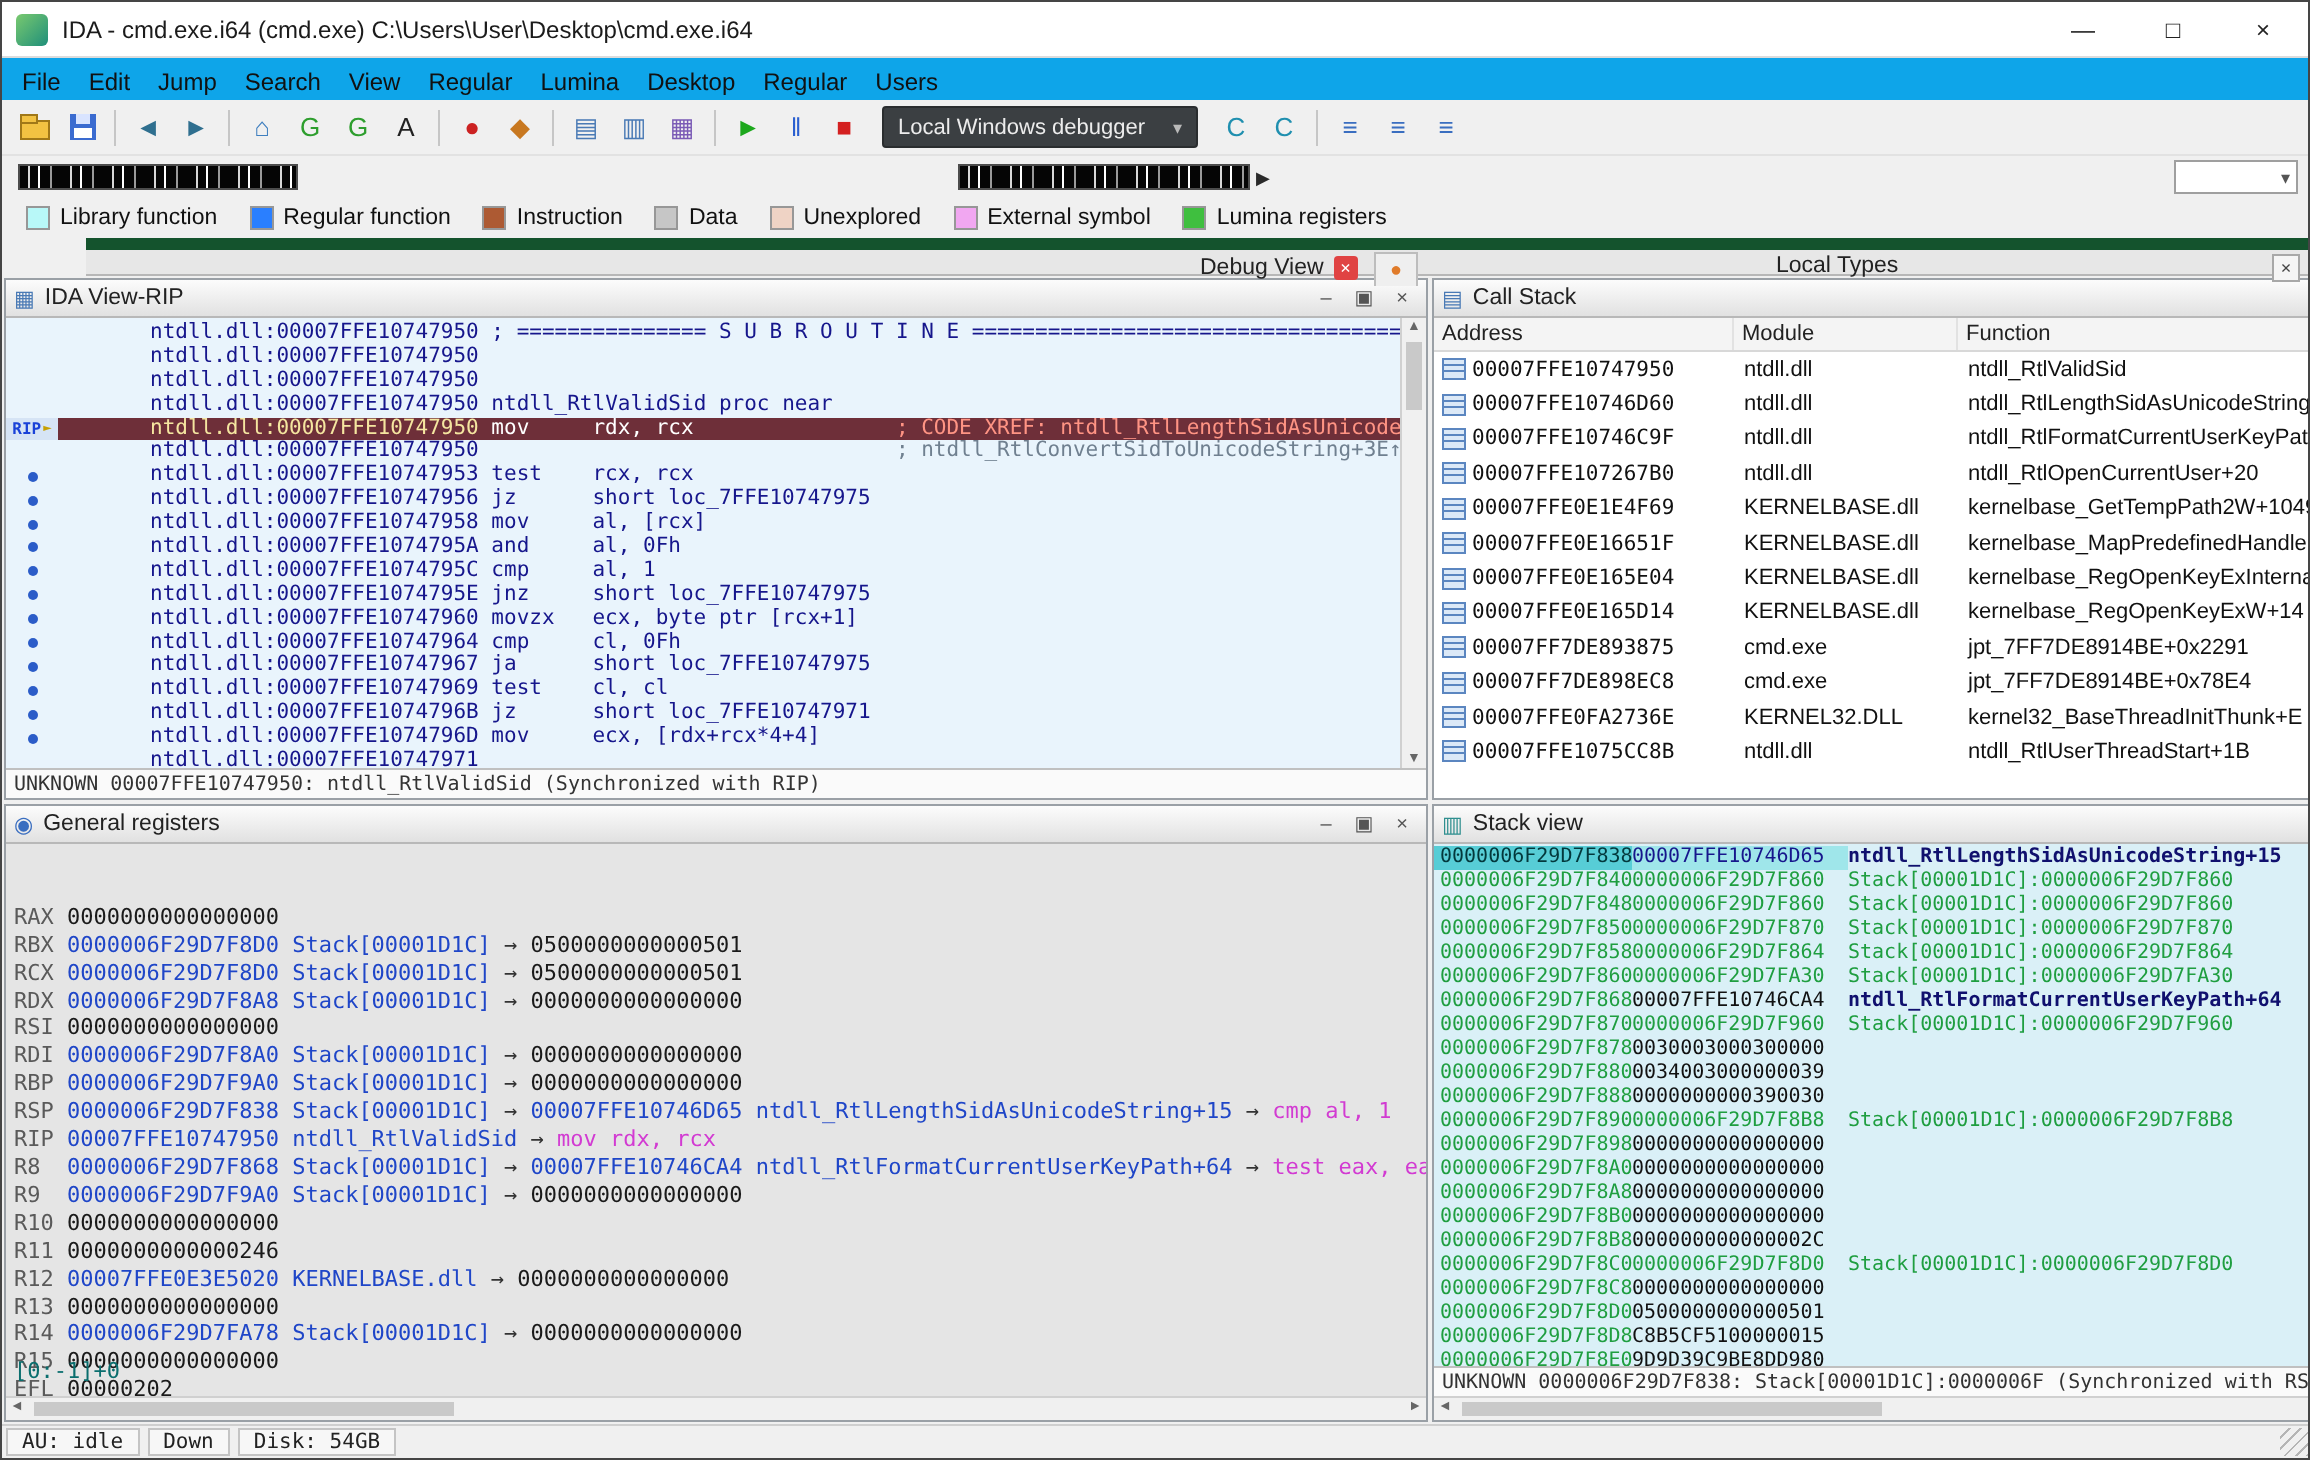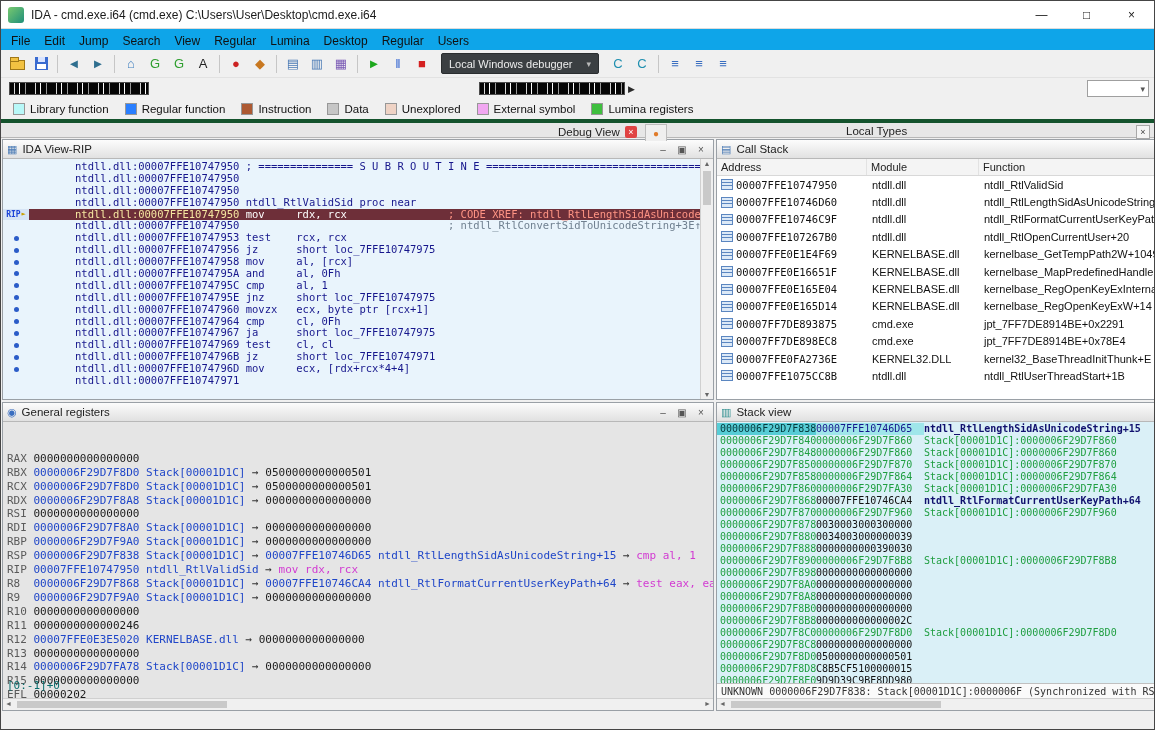--- a/index.html
+++ b/index.html
@@ -34,21 +34,21 @@
     background:repeating-linear-gradient(90deg,#050505 0 4px,#d8d8d8 4px 5px,#050505 5px 9px,#ffffff 9px 10px,#050505 10px 15px,#9a9a9a 15px 16px,#050505 16px 21px);}
   .band1{width:140px;margin-left:8px;}
   .band2{width:146px;margin-left:330px;}
   .band-arrow{font-size:9px;color:#2a2a2a;margin-left:3px;}
   .nav-combo{margin-left:auto;margin-right:5px;width:62px;height:17px;background:#ffffff;border:1px solid #9f9f9f;display:flex;align-items:center;justify-content:flex-end;padding-right:3px;font-size:9px;color:#555;}
   
   .legendbar{height:20px;flex:none;display:flex;align-items:center;padding-left:12px;gap:16px;background:#f0f0f0;}
   .legend-item{display:flex;align-items:center;gap:5px;font-size:11.5px;color:#111;}
   .legend-swatch{width:12px;height:12px;border:1px solid #979797;flex:none;}
   
-  .tabrow{height:19px;flex:none;background:#e7e7e7;border-top:4px solid #14532d;border-bottom:1px solid #b7b7b7;position:relative;font-size:11.5px;color:#222;}
+  .tabrow{height:19px;flex:none;background:#e7e7e7;border-top:6px solid #14532d;border-bottom:1px solid #b7b7b7;position:relative;font-size:11.5px;color:#222;margin-left:42px;}
   .tab-debug{position:absolute;left:553px;top:1px;height:16px;display:flex;align-items:center;gap:5px;padding:0 4px;}
   .tab-close-red{width:12px;height:12px;background:#e04343;color:#fff;font-size:9px;display:flex;align-items:center;justify-content:center;border-radius:2px;}
   .icon-tab{position:absolute;left:644px;top:1px;width:22px;height:17px;border:1px solid #bdbdbd;border-bottom:none;background:#efefef;display:flex;align-items:center;justify-content:center;font-size:10px;color:#e07b2a;}
   .tab-localtypes{position:absolute;left:845px;top:2px;}
   .tabrow-closebox{position:absolute;right:4px;top:2px;width:14px;height:14px;border:1px solid #a8a8a8;background:#f5f5f5;display:flex;align-items:center;justify-content:center;font-size:9px;color:#444;}
   
   .main{height:574px;flex:none;display:flex;}
   .col-left{width:714px;flex:none;display:flex;flex-direction:column;}
   .col-right{flex:1;display:flex;flex-direction:column;}
   .panel{border:1px solid #9aa0a6;margin:1px;background:#fff;display:flex;flex-direction:column;overflow:hidden;}
@@ -314,20 +314,21 @@
           </div>
         </div>
         <div class="ida-wrap">
           <div class="ida-lines" id="ida-lines"><div class="dl"><span class="dl-margin"></span><span class="addr">ntdll.dll:00007FFE10747950</span><span class="hdr">; =============== S U B R O U T I N E ========================================</span></div><div class="dl"><span class="dl-margin"></span><span class="addr">ntdll.dll:00007FFE10747950</span></div><div class="dl"><span class="dl-margin"></span><span class="addr">ntdll.dll:00007FFE10747950</span></div><div class="dl"><span class="dl-margin"></span><span class="addr">ntdll.dll:00007FFE10747950</span><span class="proc">ntdll_RtlValidSid proc near</span></div><div class="dl cur"><span class="dl-margin"><span class="rip-badge">RIP</span><span class="rip-arrow">►</span></span><span class="addr">ntdll.dll:00007FFE10747950</span><span class="mnem">mov</span><span class="ops">rdx, rcx</span><span class="cmt">; CODE XREF: ntdll_RtlLengthSidAsUnicodeString+10↑p</span></div><div class="dl"><span class="dl-margin"></span><span class="addr">ntdll.dll:00007FFE10747950</span><span class="mnem"></span><span class="ops"></span><span class="cmt">; ntdll_RtlConvertSidToUnicodeString+3E↑p</span></div><div class="dl"><span class="dl-margin"><span class="dot"></span></span><span class="addr">ntdll.dll:00007FFE10747953</span><span class="mnem">test</span><span class="ops">rcx, rcx</span></div><div class="dl"><span class="dl-margin"><span class="dot"></span></span><span class="addr">ntdll.dll:00007FFE10747956</span><span class="mnem">jz</span><span class="ops">short loc_7FFE10747975</span></div><div class="dl"><span class="dl-margin"><span class="dot"></span></span><span class="addr">ntdll.dll:00007FFE10747958</span><span class="mnem">mov</span><span class="ops">al, [rcx]</span></div><div class="dl"><span class="dl-margin"><span class="dot"></span></span><span class="addr">ntdll.dll:00007FFE1074795A</span><span class="mnem">and</span><span class="ops">al, 0Fh</span></div><div class="dl"><span class="dl-margin"><span class="dot"></span></span><span class="addr">ntdll.dll:00007FFE1074795C</span><span class="mnem">cmp</span><span class="ops">al, 1</span></div><div class="dl"><span class="dl-margin"><span class="dot"></span></span><span class="addr">ntdll.dll:00007FFE1074795E</span><span class="mnem">jnz</span><span class="ops">short loc_7FFE10747975</span></div><div class="dl"><span class="dl-margin"><span class="dot"></span></span><span class="addr">ntdll.dll:00007FFE10747960</span><span class="mnem">movzx</span><span class="ops">ecx, byte ptr [rcx+1]</span></div><div class="dl"><span class="dl-margin"><span class="dot"></span></span><span class="addr">ntdll.dll:00007FFE10747964</span><span class="mnem">cmp</span><span class="ops">cl, 0Fh</span></div><div class="dl"><span class="dl-margin"><span class="dot"></span></span><span class="addr">ntdll.dll:00007FFE10747967</span><span class="mnem">ja</span><span class="ops">short loc_7FFE10747975</span></div><div class="dl"><span class="dl-margin"><span class="dot"></span></span><span class="addr">ntdll.dll:00007FFE10747969</span><span class="mnem">test</span><span class="ops">cl, cl</span></div><div class="dl"><span class="dl-margin"><span class="dot"></span></span><span class="addr">ntdll.dll:00007FFE1074796B</span><span class="mnem">jz</span><span class="ops">short loc_7FFE10747971</span></div><div class="dl"><span class="dl-margin"><span class="dot"></span></span><span class="addr">ntdll.dll:00007FFE1074796D</span><span class="mnem">mov</span><span class="ops">ecx, [rdx+rcx*4+4]</span></div><div class="dl"><span class="dl-margin"></span><span class="addr">ntdll.dll:00007FFE10747971</span></div></div>
           <div class="vscroll">
             <span class="up">▲</span>
             <div class="vthumb"></div>
             <span class="dn">▼</span>
           </div>
         </div>
+        <div class="view-status">UNKNOWN 00007FFE10747950: ntdll_RtlValidSid (Synchronized with RIP)</div>
       </div>
 
       <div class="panel" id="registers">
         <div class="panel-title">
           <span class="pt-icon" style="color:#3a6ec0">◉</span>
           <span>General registers</span>
           <div class="pt-btns">
             <span class="pt-btn">
                 <span>–</span>
               </span>
@@ -479,14 +480,20 @@
         <div class="hscroll">
           <span class="lt">◄</span>
           <div class="hthumb"></div>
 
         </div>
       </div>
     </div>
 
   </div>
 
+  <div class="statusbar" id="status-segments">
+      <div class="sb-seg">AU: idle</div>
+      <div class="sb-seg">Down</div>
+      <div class="sb-seg">Disk: 54GB</div>
+      <div class="grip"></div>
+    </div>
 
 </div>
 
 </body></html>

